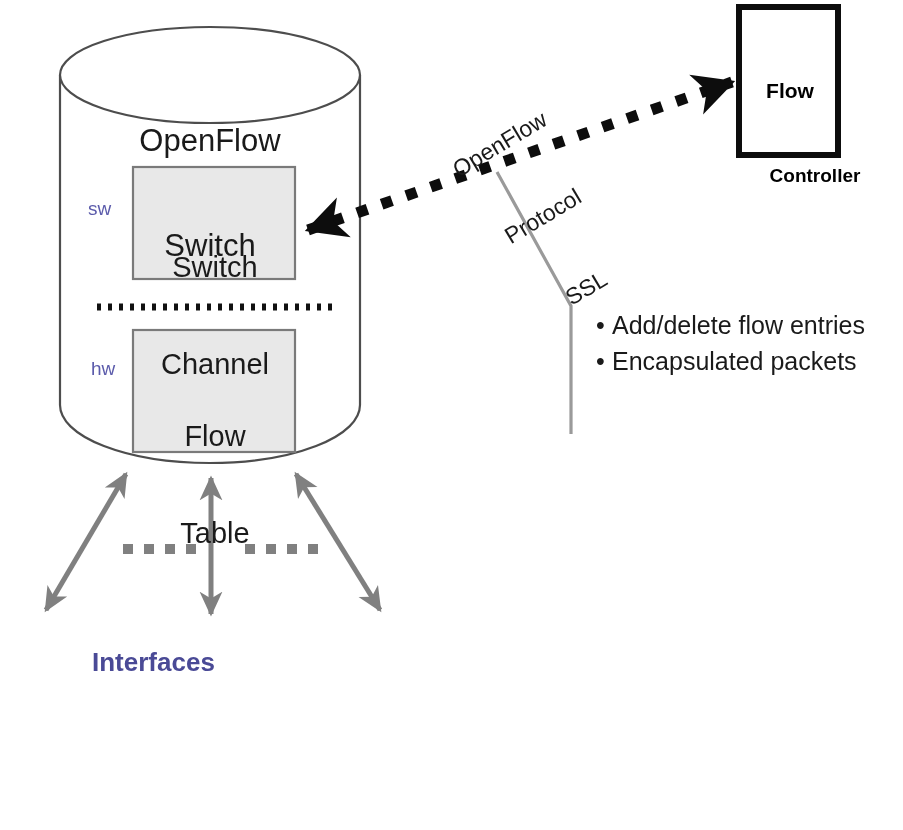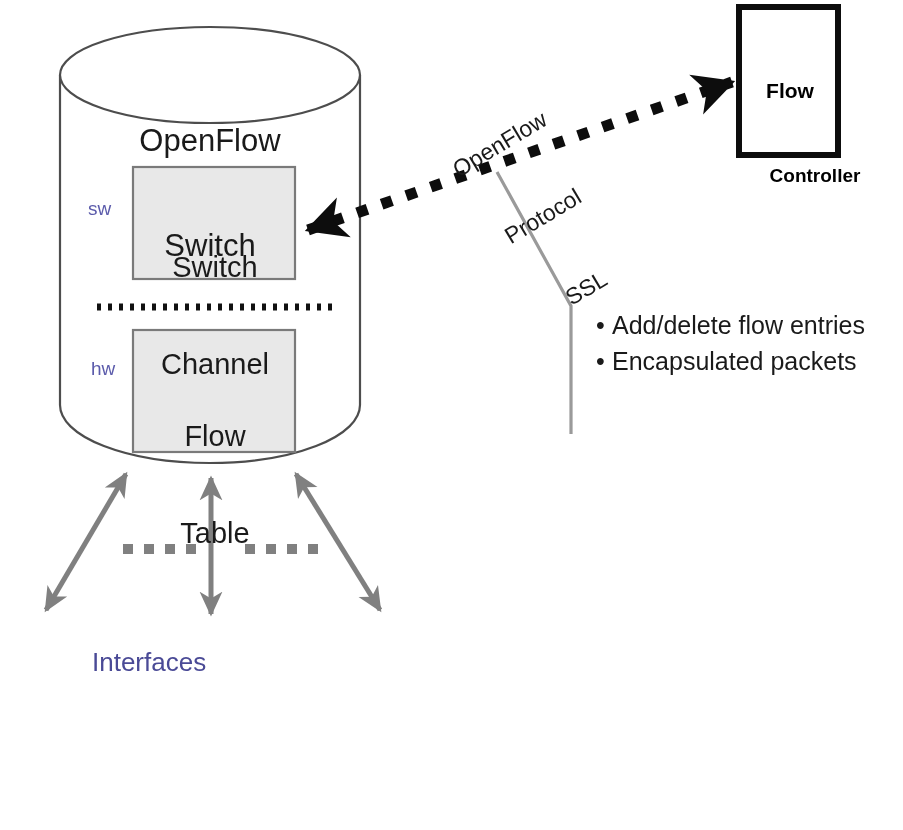--- a/index.html
+++ b/index.html
@@ -67,20 +67,21 @@
     left: 135px;
     top: 355px;
     width: 160px;
   }
   
   #interfaces-label {
     left: 92px;
     top: 648px;
     font-size: 26px;
     color: #4a4a96;
+    font-weight: bold;
   }
   
   #protocol-label {
     left: 468px;
     top: 62px;
     width: 150px;
     font-size: 23px;
     color: #1a1a1a;
     text-align: center;
     transform: rotate(-31deg);

